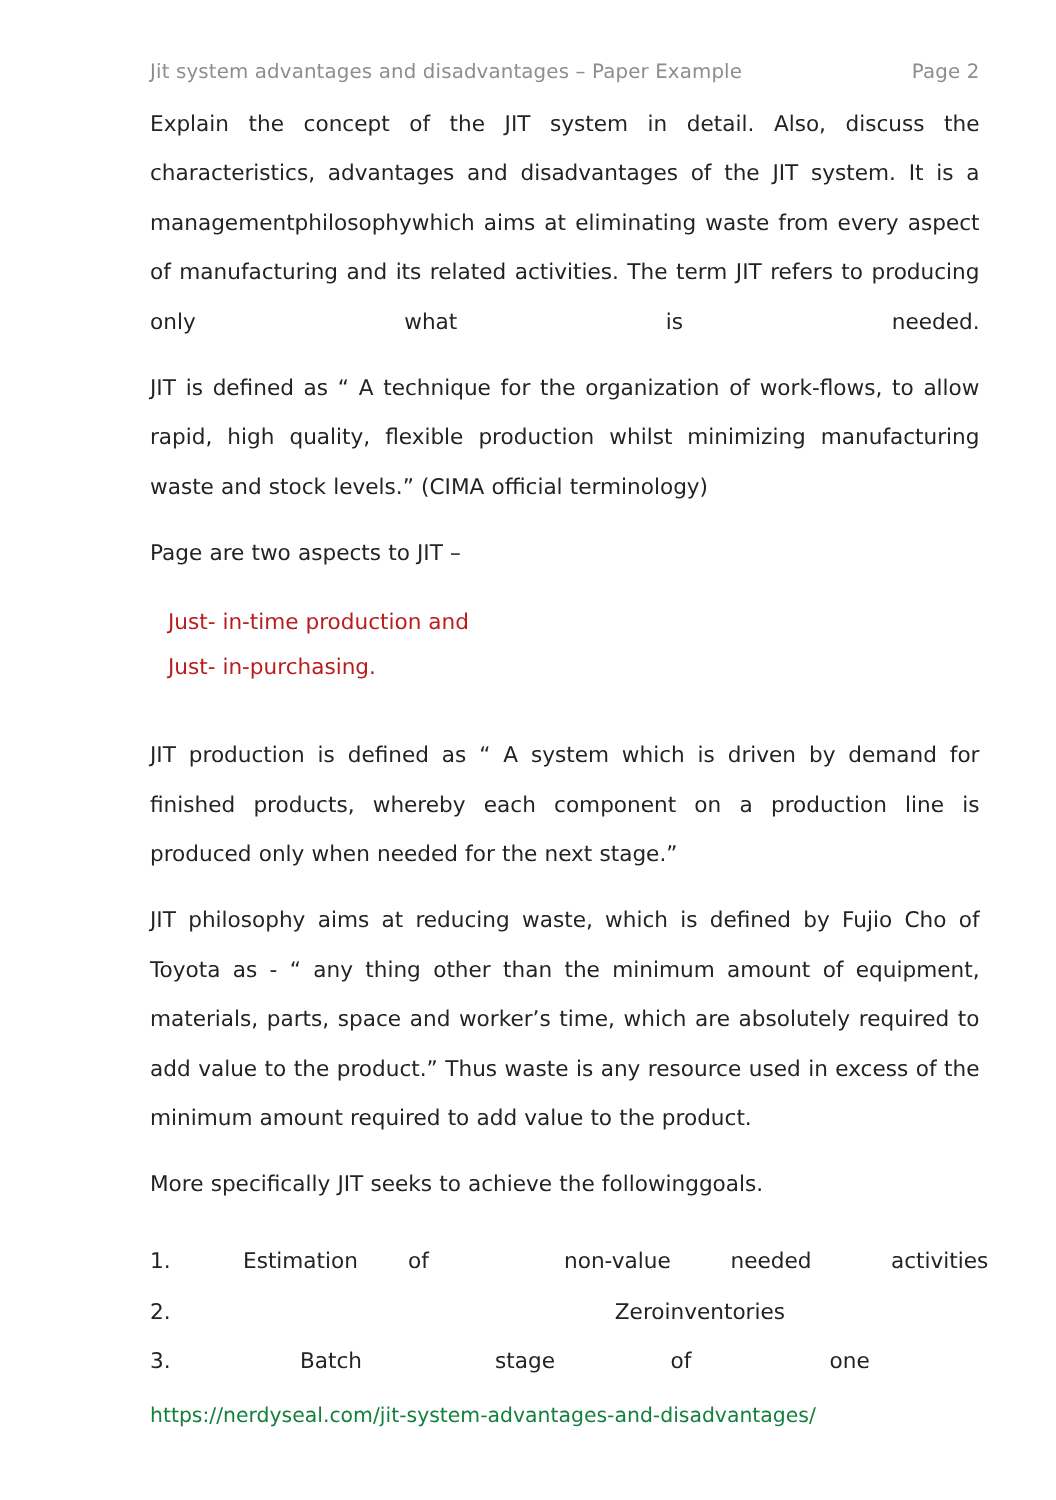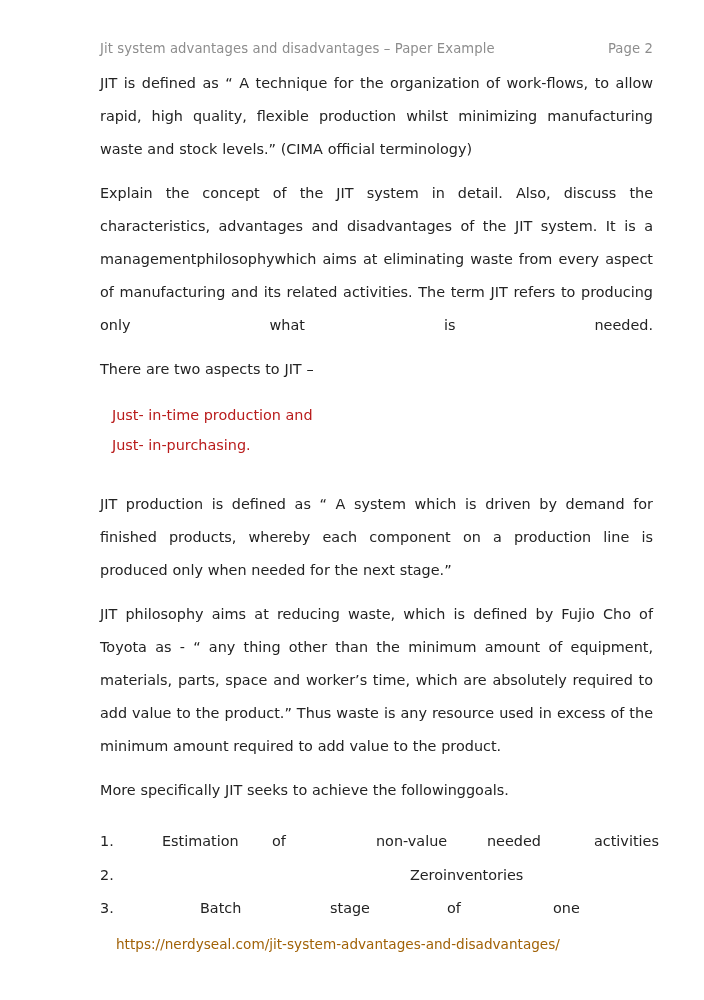--- a/index.html
+++ b/index.html
@@ -120,44 +120,44 @@
 
   .goal-item.plain {
     white-space: normal;
     line-height: 33px;
   }
 
   
   .source-url {
     font-size: 13.6px;
     line-height: 24px;
-    color: #a16207;
-    margin: 16px;
+    color: #15803d;
+    margin: 0;
     margin-top: 6px;
     white-space: nowrap;
     text-decoration: none;
     display: block;
   }
 </style>
 </head>
 <body>
 
 <div class="page">
   <div class="content">
 
     <div class="doc-header">
       <span class="header-title">Jit system advantages and disadvantages – Paper Example</span>
       <span class="header-page">Page 2</span>
     </div>
 
+    <p class="para first full-justify">Explain the concept of the JIT system in detail. Also, discuss the characteristics, advantages and disadvantages of the JIT system. It is a managementphilosophywhich aims at eliminating waste from every aspect of manufacturing and its related activities. The term JIT refers to producing only what is needed.</p>
+
     <p class="para spaced">JIT is defined as “ A technique for the organization of work-flows, to allow rapid, high quality, flexible production whilst minimizing manufacturing waste and stock levels.” (CIMA official terminology)</p>
 
-    <p class="para first full-justify">Explain the concept of the JIT system in detail. Also, discuss the characteristics, advantages and disadvantages of the JIT system. It is a managementphilosophywhich aims at eliminating waste from every aspect of manufacturing and its related activities. The term JIT refers to producing only what is needed.</p>
-
-    <p class="para spaced">There are two aspects to JIT –</p>
+    <p class="para spaced">Page are two aspects to JIT –</p>
 
     <div class="tight-block">
       <span class="tline">Just- in-time production and</span>
       <span class="tline">Just- in-purchasing.</span>
     </div>
 
     <p class="para spaced" style="margin-top:28px;">JIT production is defined as “ A system which is driven by demand for finished products, whereby each component on a production line is produced only when needed for the next stage.”</p>
 
     <p class="para spaced">JIT philosophy aims at reducing waste, which is defined by Fujio Cho of Toyota as - “ any thing other than the minimum amount of equipment, materials, parts, space and worker’s time, which are absolutely required to add value to the product.” Thus waste is any resource used in excess of the minimum amount required to add value to the product.</p>
 

